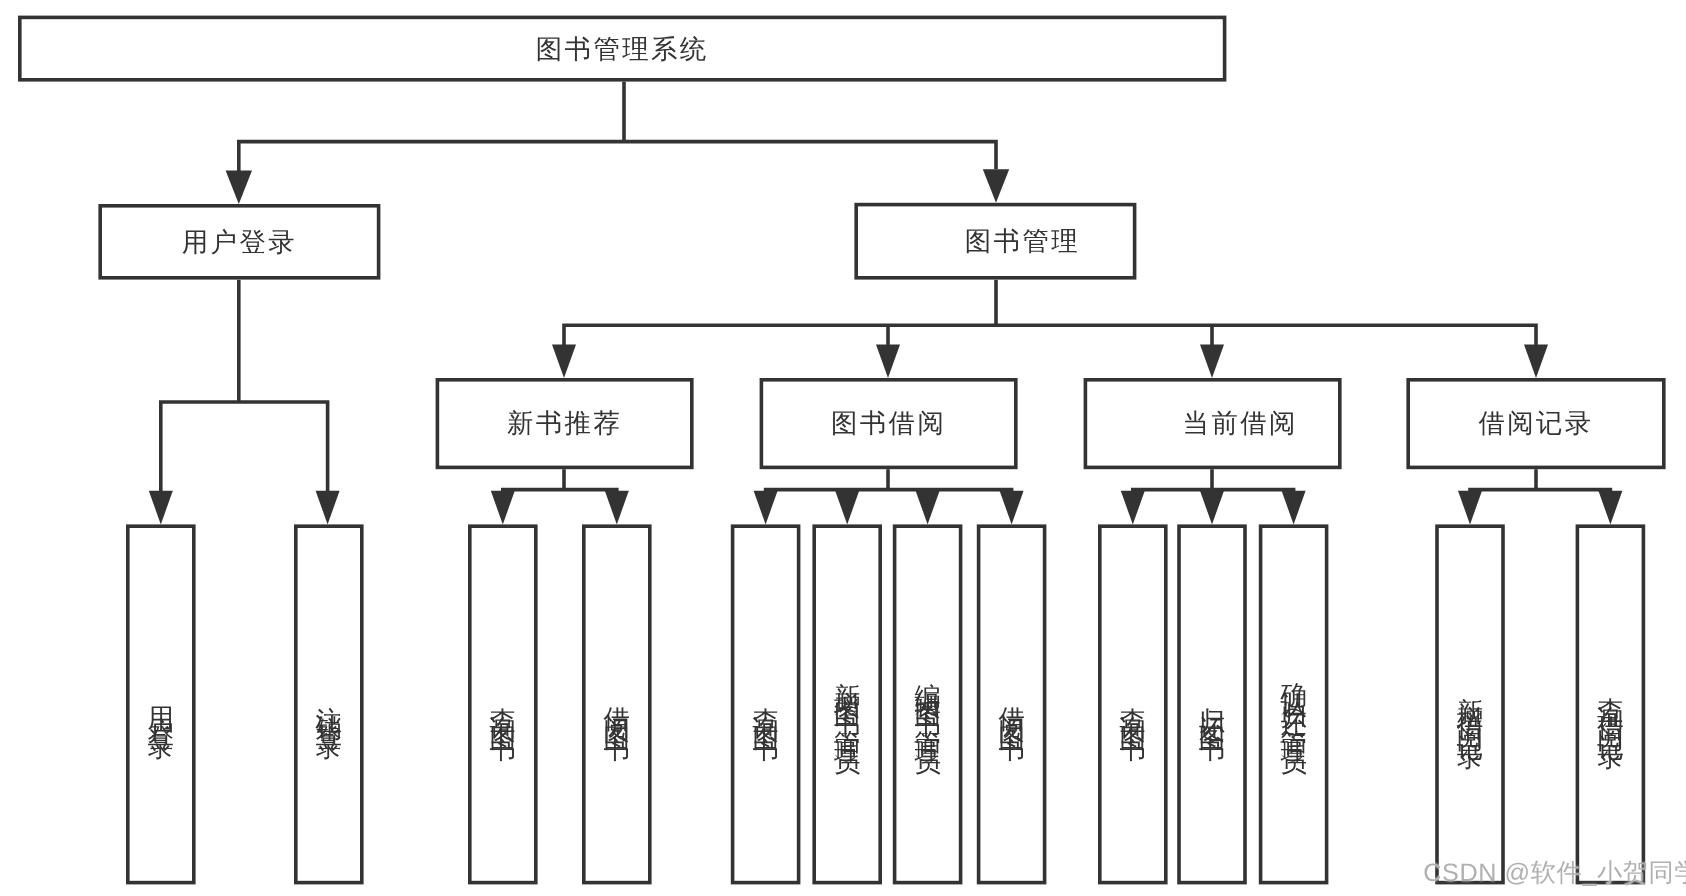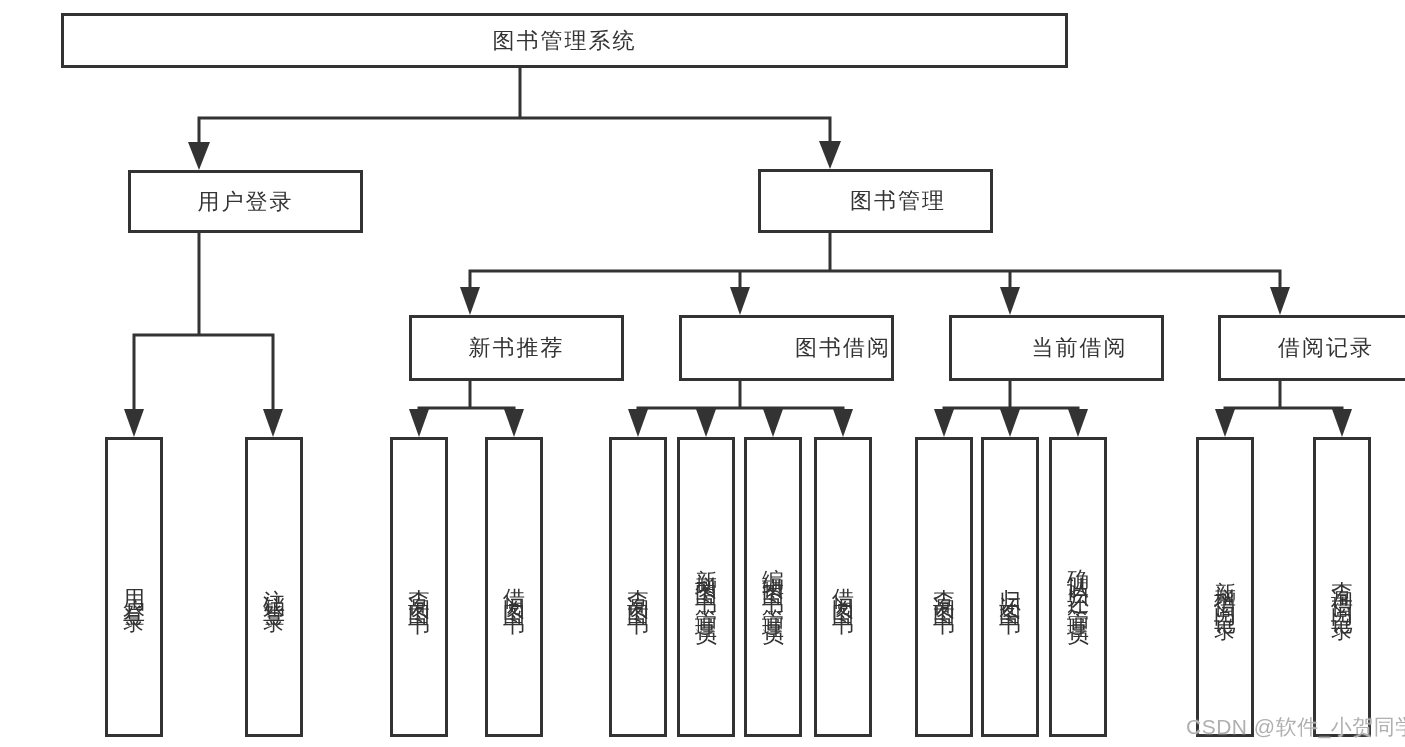--- a/index.html
+++ b/index.html
@@ -21,38 +21,38 @@
   .connectors{position:absolute;left:0;top:0;width:1405px;height:747px;}
   .cline{fill:none;stroke:var(--line);stroke-width:3;}
   .arrow{fill:var(--line);stroke:none;}
   .node{
     position:absolute;
     border:3px solid var(--line);
     background:var(--box-bg);
     display:flex;align-items:center;justify-content:center;
     color:var(--text);
   }
-  .hbox{font-size:22px;letter-spacing:2px;white-space:nowrap;margin-left:46px;}
+  .hbox{font-size:22px;letter-spacing:2px;white-space:nowrap;}
   .vbox{
     writing-mode:vertical-rl;
     text-orientation:mixed;
     font-size:22px;
     letter-spacing:8px;
     line-height:1;
     white-space:nowrap;
   }
   
   .n-root{left:15px;top:13px;width:1007px;height:55px;}
   
   .n-l2-0{left:82px;top:170px;width:235px;height:63px;}
   .n-l2-1{left:712px;top:169px;width:235px;height:64px;padding-left:45px;}
   
-  .n-l3{top:315px;height:66px;width:215px;}
+  .n-l3{top:315px;height:76px;width:215px;}
   .n-l3-0{left:363px;}
-  .n-l3-1{left:633px;justify-content:flex-end;}
+  .n-l3-1{left:633px;}
   .n-l3-2{left:903px;padding-left:46px;}
   .n-l3-3{left:1172px;width:216px;}
   
   .leaf{top:437px;height:300px;width:58px;}
   .lf-0{left:105px;}  .lf-1{left:245px;}
   .lf-2{left:390px;}  .lf-3{left:485px;}
   .lf-4{left:609px;}  .lf-5{left:677px;}  .lf-6{left:744px;}  .lf-7{left:814px;}
   .lf-8{left:915px;}  .lf-9{left:981px;}  .lf-10{left:1049px;}
   .lf-11{left:1196px;} .lf-12{left:1313px;}
   .watermark{

